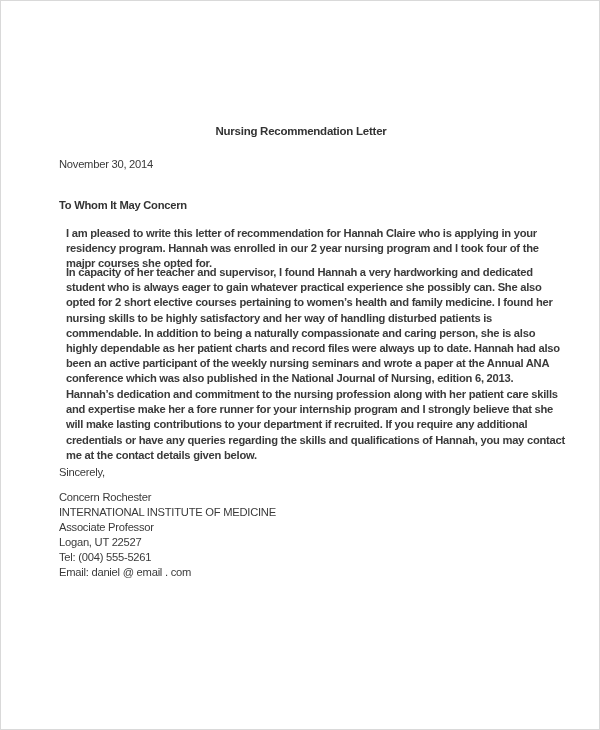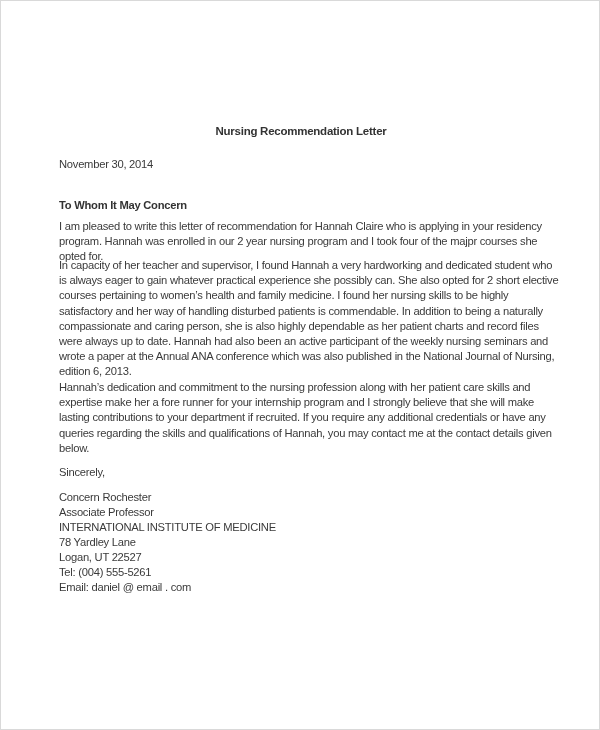--- a/index.html
+++ b/index.html
@@ -15,21 +15,21 @@
     letter-spacing: -0.25px;
     overflow: hidden;
     padding-left: 29px;
   }
   .title {
     position: absolute; top: 124px; left: 0; width: 600px;
     text-align: center; font-weight: bold; font-size: 11.5px; color: #333;
   }
   .date { position: absolute; top: 150px; left: 58px; margin-top: 7px; }
   .salutation { position: absolute; top: 198px; left: 58px; font-weight: bold; color: #333; }
-  .para { position: absolute; left: 58px; width: 500px; line-height: 15.2px; margin: 0; }
+  .para { position: absolute; left: 58px; width: 500px; line-height: 15.2px; margin: 7px; font-weight: bold; }
   .p1 { top: 218px; }
   .p2 { top: 257px; }
   .p3 { top: 379px; }
   .closing { position: absolute; top: 465px; left: 58px; }
   .sig { position: absolute; top: 489px; left: 58px; line-height: 15px; }
   .sig div { white-space: nowrap; }
 </style>
 </head>
 <body>
 
@@ -39,20 +39,19 @@
   <div class="salutation">To Whom It May Concern</div>
 
   <p class="para p1">I am pleased to write this letter of recommendation for Hannah Claire who is applying in your residency program. Hannah was enrolled in our 2 year nursing program and I took four of the majpr courses she opted for.</p>
   <p class="para p2">In capacity of her teacher and supervisor, I found Hannah a very hardworking and dedicated student who is always eager to gain whatever practical experience she possibly can. She also opted for 2 short elective courses pertaining to women’s health and family medicine. I found her nursing skills to be highly satisfactory and her way of handling disturbed patients is commendable. In addition to being a naturally compassionate and caring person, she is also highly dependable as her patient charts and record files were always up to date. Hannah had also been an active participant of the weekly nursing seminars and wrote a paper at the Annual ANA conference which was also published in the National Journal of Nursing, edition 6, 2013.</p>
   <p class="para p3">Hannah’s dedication and commitment to the nursing profession along with her patient care skills and expertise make her a fore runner for your internship program and I strongly believe that she will make lasting contributions to your department if recruited. If you require any additional credentials or have any queries regarding the skills and qualifications of Hannah, you may contact me at the contact details given below.</p>
 
   <div class="closing">Sincerely,</div>
 
   <div class="sig">
     <div>Concern Rochester</div>
+    <div>INTERNATIONAL INSTITUTE OF MEDICINE</div>
     <div>Associate Professor</div>
-    <div>INTERNATIONAL INSTITUTE OF MEDICINE</div>
-    <div>78 Yardley Lane</div>
     <div>Logan, UT 22527</div>
     <div>Tel: (004) 555-5261</div>
     <div>Email: daniel @ email . com</div>
   </div>
 </div>
 
 </body></html>

